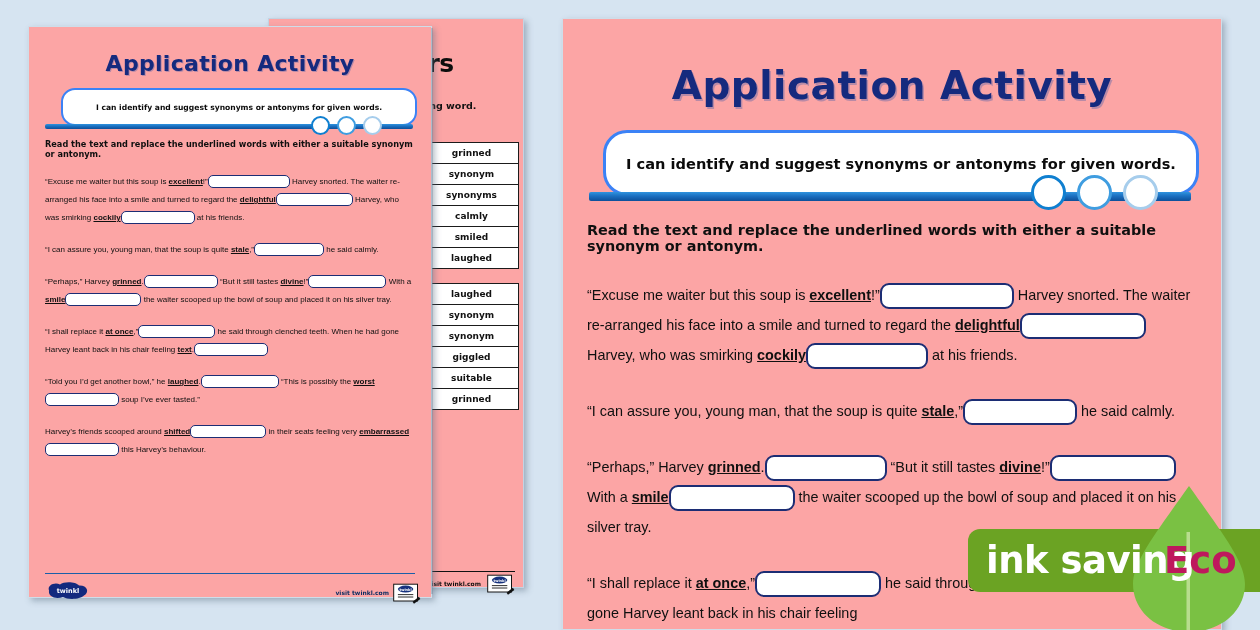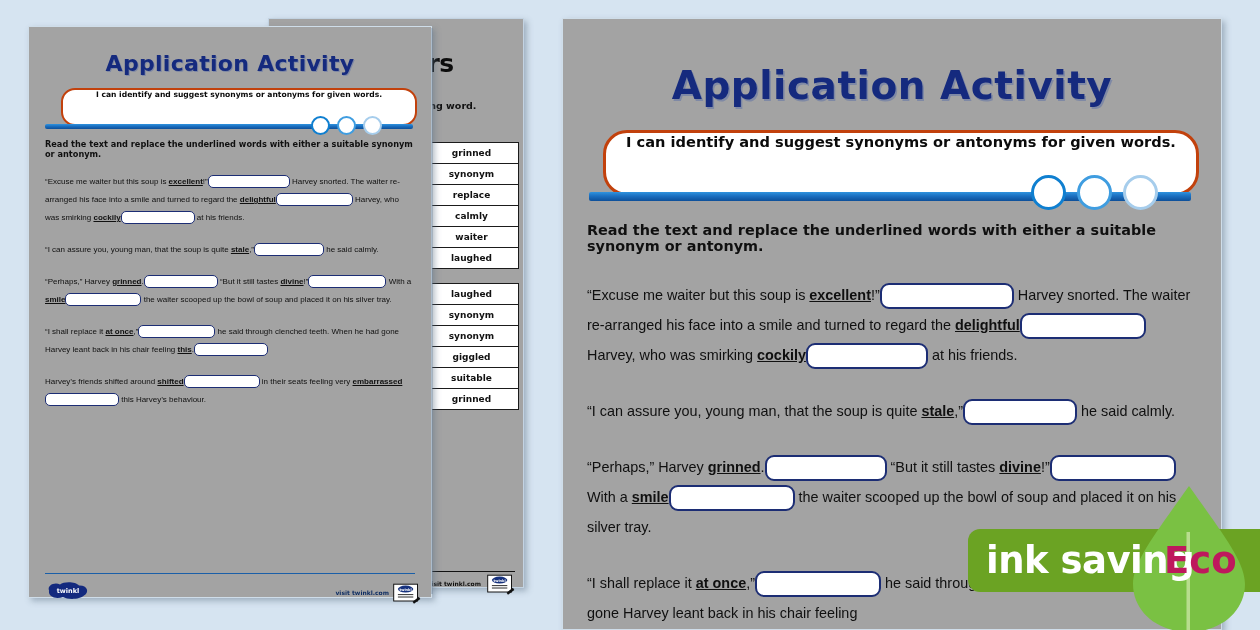--- a/index.html
+++ b/index.html
@@ -11,21 +11,21 @@
     height: 630px;
     background: #d6e4f1;
     font-family: "Liberation Sans", sans-serif;
     overflow: hidden;
     position: relative;
   }
 
   
   .sheet {
     position: absolute;
-    background: #a3a3a3;
+    background: #fca5a5;
     box-sizing: border-box;
   }
   .sheet-shadow {
     box-shadow: 3px 3px 6px rgba(90,110,130,0.45);
   }
 
   
   #answers-page {
     left: 268px;
     top: 18px;
@@ -116,24 +116,25 @@
     font-size: 22px;
     color: #152a7e;
     letter-spacing: 0.3px;
     text-shadow: 1px 1px 0 rgba(60,90,170,0.35);
   }
 
   
   .obj-wrap { position: relative; }
   .obj-box {
     position: relative;
-    border: 2px solid #c2410c;
+    border: 2px solid #3b82f6;
     border-radius: 14px;
     background: #fff;
     display: flex;
+    align-items: center;
     justify-content: center;
     box-sizing: border-box;
     margin-left: 18px;
   }
   .obj-text {
     font-family: "DejaVu Sans", sans-serif;
     font-weight: bold;
     color: #0b0b0b;
     text-align: center;
     padding: 0 14px;
@@ -265,27 +266,27 @@
 
   <table class="word-table" id="wt-a">
     <tbody>
       <tr>
           <td>grinned</td>
         </tr>
       <tr>
           <td>synonym</td>
         </tr>
       <tr>
-          <td>replace</td>
+          <td>synonyms</td>
         </tr>
       <tr>
           <td>calmly</td>
         </tr>
       <tr>
-          <td>waiter</td>
+          <td>smiled</td>
         </tr>
       <tr>
           <td>laughed</td>
         </tr>
     </tbody>
   </table>
 
   <table class="word-table" id="wt-b">
     <tbody>
       <tr>
@@ -333,22 +334,23 @@
     <div class="obj-circle" style="left:268px; top:28px; width:19px; height:19px; border:2px solid #0f7fd0;"></div>
     <div class="obj-circle" style="left:294px; top:28px; width:19px; height:19px; border:2px solid #3f9de0;"></div>
     <div class="obj-circle" style="left:320px; top:28px; width:19px; height:19px; border:2px solid #a6cdec;"></div>
   </div>
 
   <div class="instruction">Read the text and replace the underlined words with either a suitable synonym or antonym.</div>
 
   <div class="para"><span>“Excuse me waiter but this soup is </span><span class="u">excellent</span><span>!”</span><span class="blank" style="width: 80px;"></span><span> Harvey snorted. The waiter re-arranged his face into a smile and turned to regard the </span><span class="u">delightful</span><span class="blank" style="width: 75px;"></span><span> Harvey, who was smirking </span><span class="u">cockily</span><span class="blank" style="width: 72px;"></span><span> at his friends.</span></div>
   <div class="para"><span>“I can assure you, young man, that the soup is quite </span><span class="u">stale</span><span>,”</span><span class="blank" style="width: 68px;"></span><span> he said calmly.</span></div>
   <div class="para"><span>“Perhaps,” Harvey </span><span class="u">grinned</span><span>.</span><span class="blank" style="width: 72px;"></span><span> “But it still tastes </span><span class="u">divine</span><span>!”</span><span class="blank" style="width: 76px;"></span><span> With a </span><span class="u">smile</span><span class="blank" style="width: 74px;"></span><span> the waiter scooped up the bowl of soup and placed it on his silver tray.</span></div>
-  <div class="para"><span>“I shall replace it </span><span class="u">at once</span><span>,”</span><span class="blank" style="width: 75px;"></span><span> he said through clenched teeth. When he had gone Harvey leant back in his chair feeling </span><span class="u">this</span><span>.</span><span class="blank" style="width: 72px;"></span></div>
-  <div class="para"><span>Harvey’s friends shifted around </span><span class="u">shifted</span><span class="blank" style="width: 74px;"></span><span> in their seats feeling very </span><span class="u">embarrassed</span><span class="blank" style="width: 72px;"></span><span> this Harvey’s behaviour.</span></div>
+  <div class="para"><span>“I shall replace it </span><span class="u">at once</span><span>,”</span><span class="blank" style="width: 75px;"></span><span> he said through clenched teeth. When he had gone Harvey leant back in his chair feeling </span><span class="u">text</span><span>.</span><span class="blank" style="width: 72px;"></span></div>
+  <div class="para"><span>“Told you I’d get another bowl,” he </span><span class="u">laughed</span><span>.</span><span class="blank" style="width: 76px;"></span><span> “This is possibly the </span><span class="u">worst</span><span class="blank" style="width: 72px;"></span><span> soup I’ve ever tasted.”</span></div>
+  <div class="para"><span>Harvey’s friends scooped around </span><span class="u">shifted</span><span class="blank" style="width: 74px;"></span><span> in their seats feeling very </span><span class="u">embarrassed</span><span class="blank" style="width: 72px;"></span><span> this Harvey’s behaviour.</span></div>
 
   <div class="footer-rule"></div>
   <svg class="brand" viewBox="0 0 92 38">
     <path d="M8 19 C4 8, 20 2, 30 7 C38 0, 62 1, 68 9 C84 8, 90 22, 78 29 C70 37, 46 38, 36 32 C22 37, 6 32, 8 19 Z" fill="#13297e"></path>
     <text x="46" y="24" font-family="DejaVu Sans, sans-serif" font-size="13" font-weight="bold" fill="#ffffff" text-anchor="middle">twinkl</text>
   </svg>
   <div class="foot-txt">visit twinkl.com</div>
   <svg class="stamp" viewBox="0 0 40 30">
     <rect x="1" y="1" width="34" height="24" fill="#fff" stroke="#111" stroke-width="1.4"></rect>
     <ellipse cx="18" cy="8" rx="11" ry="5" fill="#16317d"></ellipse>

